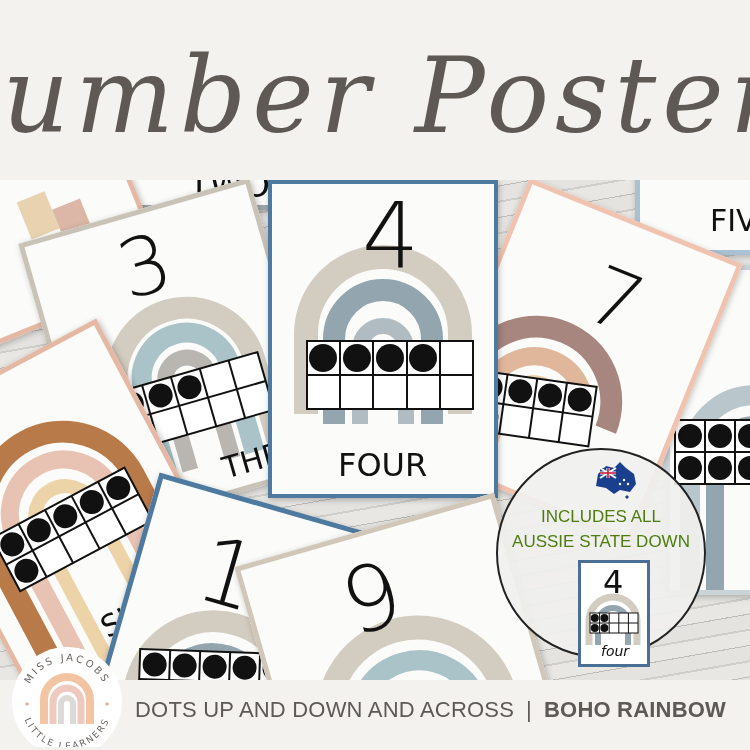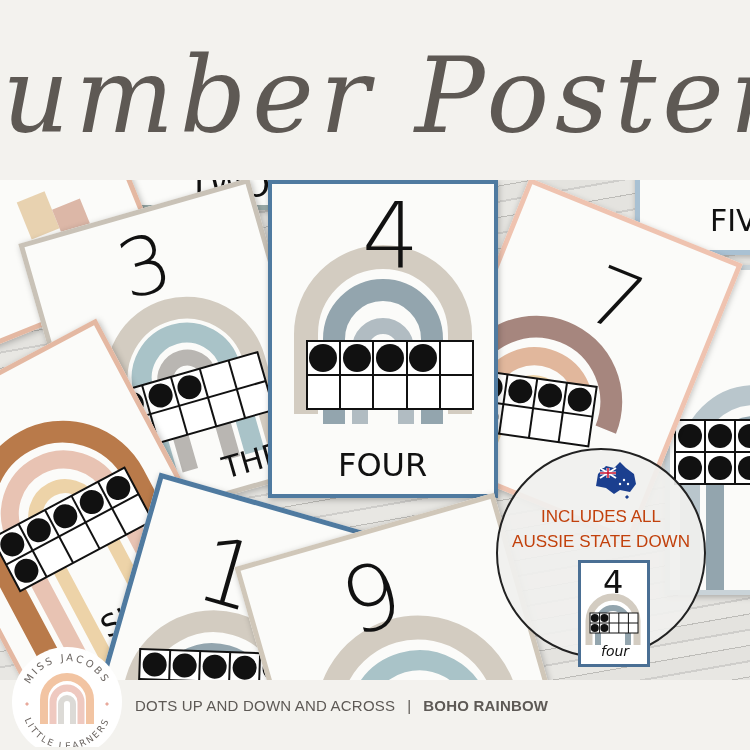--- a/index.html
+++ b/index.html
@@ -3,26 +3,26 @@
 <meta charset="utf-8">
 <style>
   html,body{margin:0;padding:0;}
   body{width:750px;height:750px;overflow:hidden;background:#f3f2ee;font-family:"DejaVu Sans",sans-serif;position:relative;}
   .header{position:absolute;left:0;top:0;width:750px;height:180px;background:#f3f2ee;}
   .title{position:absolute;left:0;top:0;width:750px;height:180px;}
   .photo{position:absolute;left:0;top:180px;width:750px;height:500px;overflow:hidden;background:#d9d8d4;}
   .wood{position:absolute;inset:0;background:repeating-linear-gradient(170deg,#e4e3df 0 14px,#cfcecb 14px 16px,#e8e7e3 16px 30px,#bdbcb8 30px 31px);}
   .card{position:absolute;background:#fbfbf9;box-sizing:border-box;border:5px solid #c9c2b7;box-shadow:1px 2px 6px rgba(0,0,0,.25);}
   .footer{position:absolute;left:0;top:680px;width:750px;height:70px;background:#f3f2ee;}
-  .tagline{position:absolute;left:135px;top:697px;font-family:"Liberation Sans",sans-serif;font-size:15px;color:#5d5955;letter-spacing:0.2px;white-space:nowrap;}
+  .tagline{position:absolute;left:135px;top:697px;font-family:"Liberation Sans",sans-serif;font-size:22px;color:#5d5955;letter-spacing:0.2px;white-space:nowrap;}
   .tagline .sep{margin:0 12px;}
   .tagline b{font-weight:bold;}
   .logo{position:absolute;left:8px;top:642px;width:118px;height:105px;}
   .badge{position:absolute;left:496px;top:448px;width:206px;height:206px;border-radius:50%;background:rgba(240,240,238,.92);border:2px solid #222;}
-  .badge-text{position:absolute;left:0;width:206px;text-align:center;font-family:"Liberation Sans",sans-serif;font-size:17px;color:#c2410c;}
+  .badge-text{position:absolute;left:0;width:206px;text-align:center;font-family:"Liberation Sans",sans-serif;font-size:17px;color:#4d7c0f;}
   svg text{font-family:"DejaVu Sans",sans-serif;}
 </style>
 </head>
 <body>
 
 <div class="header">
   <svg class="title" viewBox="0 0 750 180" width="750" height="180">
     <text x="375" y="132" text-anchor="middle" font-size="104" fill="#5e5954" font-style="italic" style="font-family:'DejaVu Serif',serif;letter-spacing:6px;font-weight:300">Number Posters</text>
   </svg>
 </div>

